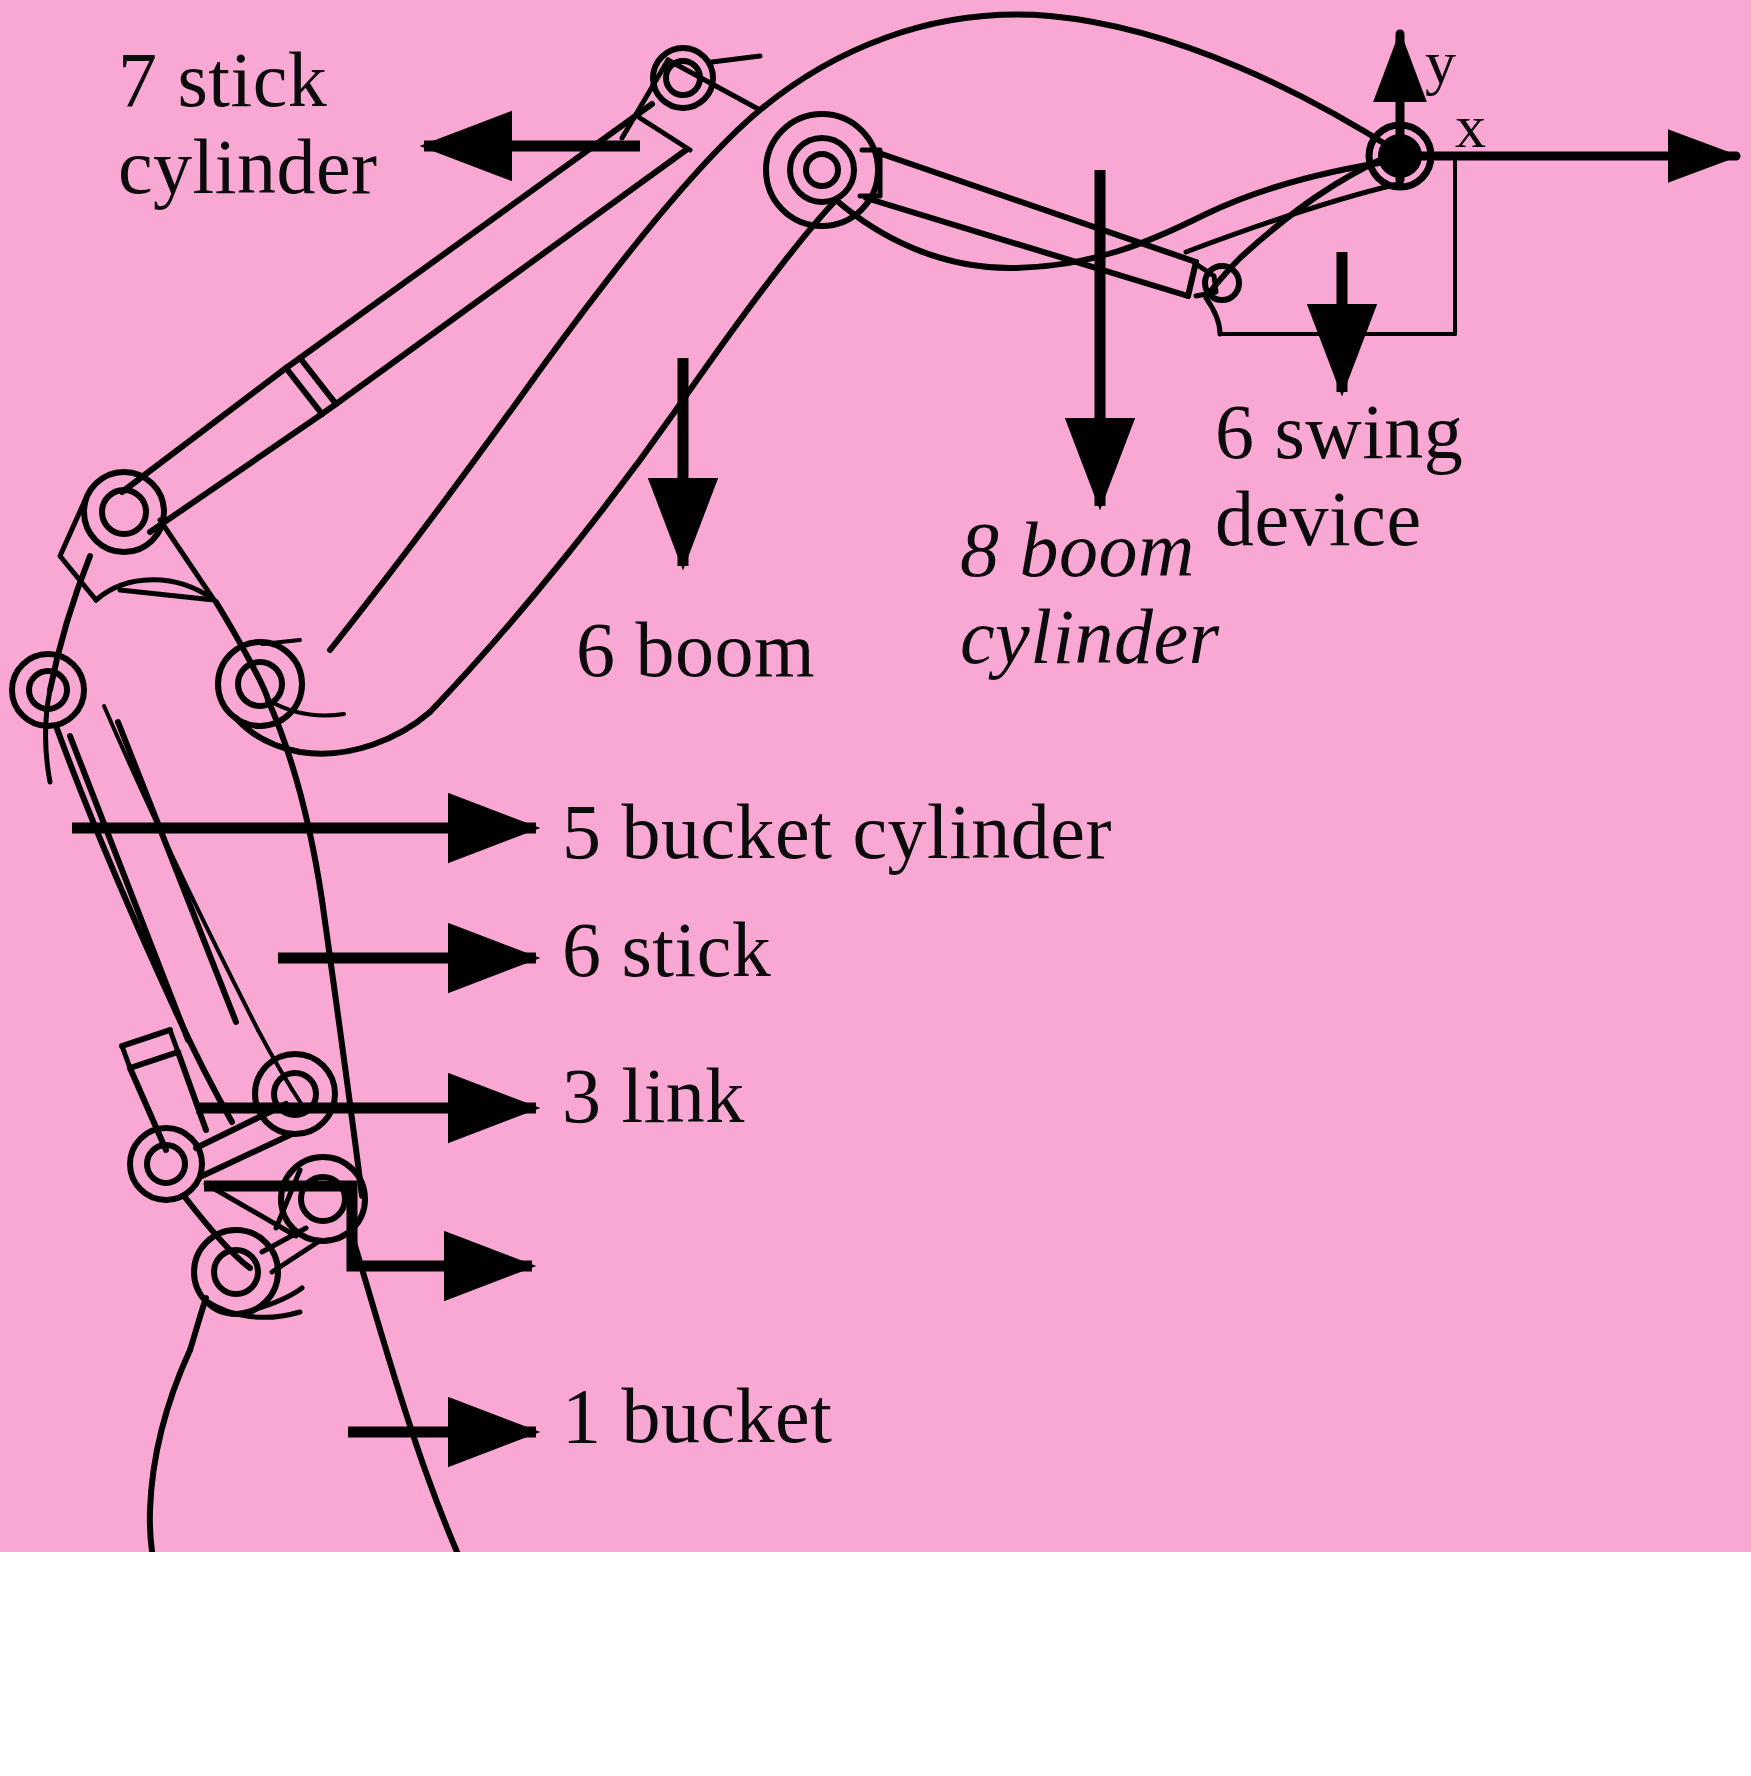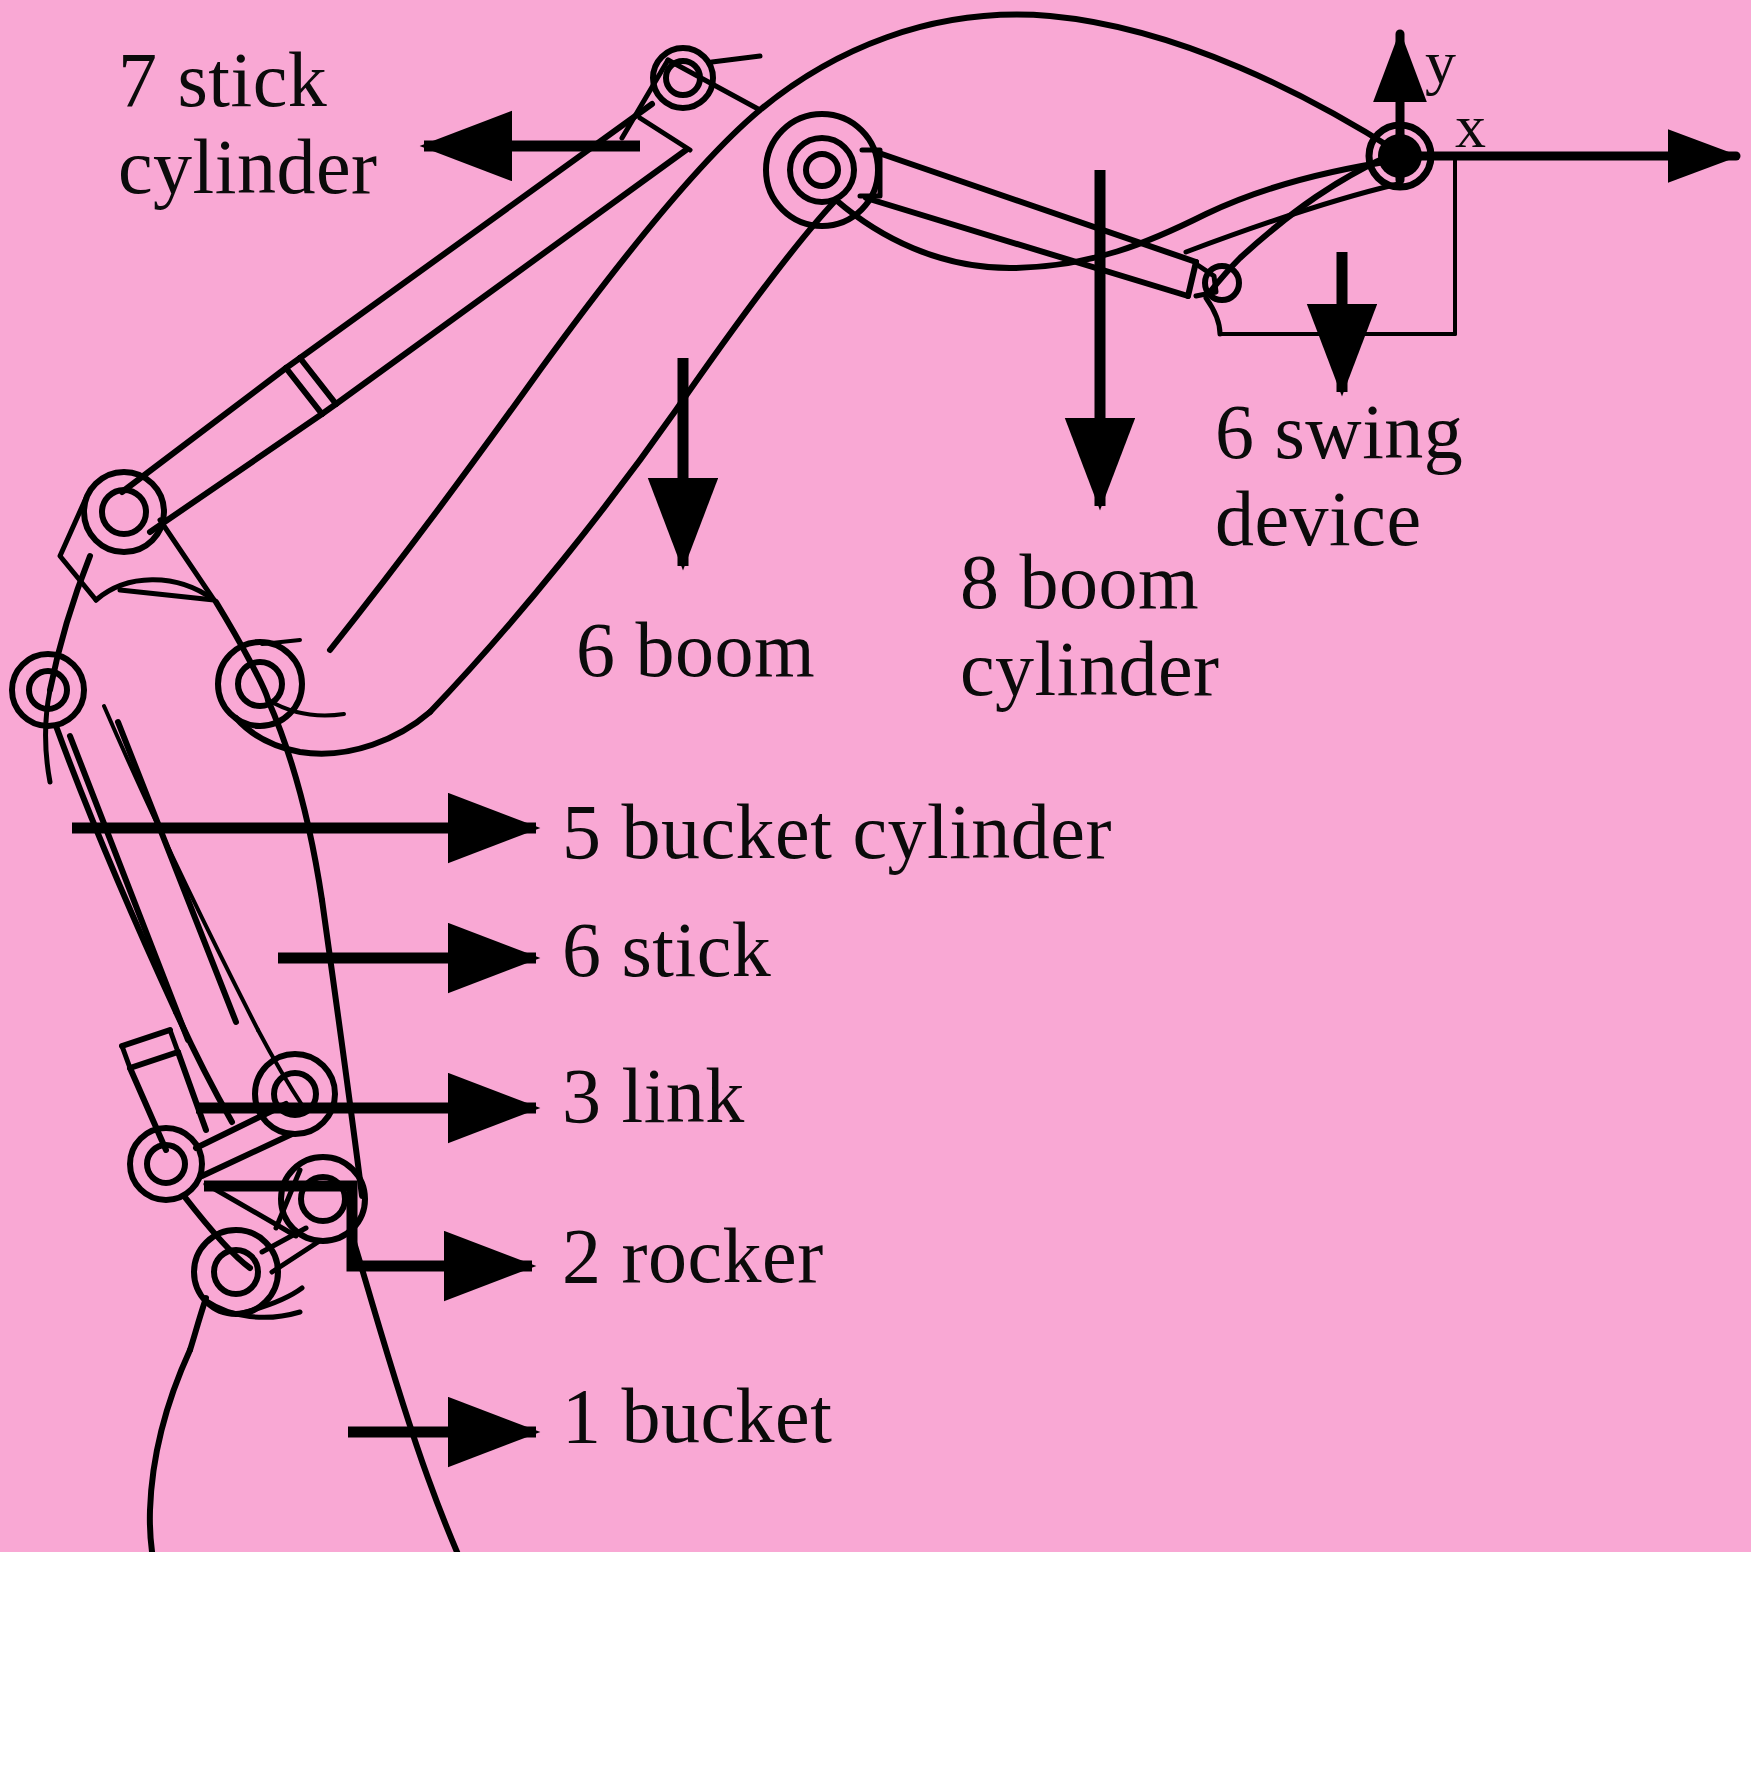--- a/index.html
+++ b/index.html
@@ -28,21 +28,21 @@
     font-family: "Liberation Serif", "DejaVu Serif", serif;
     font-weight: 400;
     white-space: pre;
     line-height: 1.12;
     letter-spacing: 0.5px;
   }
   .lbl-big   { font-size: 78px; }
   .lbl-axis  { font-size: 62px; }
   #lbl-stick-cyl   { left: 118px; top: 36px;  width: 420px; }
   #lbl-boom        { left: 576px; top: 606px; font-family: Liberation Serif, serif; }
-  #lbl-boom-cyl    { left: 960px; top: 538px; width: 340px; }
+  #lbl-boom-cyl    { left: 960px; top: 506px; width: 340px; font-style: italic; }
   #lbl-swing       { left: 1215px; top: 388px; width: 500px; text-align: left; }
   #lbl-bucket-cyl  { left: 562px; top: 788px; }
   #lbl-stick       { left: 562px; top: 906px; }
   #lbl-link        { left: 562px; top: 1052px; }
   #lbl-rocker      { left: 562px; top: 1212px; }
   #lbl-bucket      { left: 562px; top: 1372px; }
   #lbl-axis-y      { left: 1425px; top: 28px; }
   #lbl-axis-x      { left: 1455px; top: 92px; }
 </style>
 </head>
@@ -263,21 +263,20 @@
 
   <div class="lbl lbl-big" id="lbl-swing">6 swing
 device</div>
 
   <div class="lbl lbl-big" id="lbl-bucket-cyl">5 bucket cylinder</div>
 
   <div class="lbl lbl-big" id="lbl-stick">6 stick</div>
 
   <div class="lbl lbl-big" id="lbl-link">3 link</div>
 
-  <div class="lbl lbl-big" id="lbl-rocker">2 rocker</div>
 
   <div class="lbl lbl-big" id="lbl-bucket">1 bucket</div>
 
   <div class="lbl lbl-axis" id="lbl-axis-y">y</div>
 
   <div class="lbl lbl-axis" id="lbl-axis-x">x</div>
 
 </div>
 
 </body></html>

